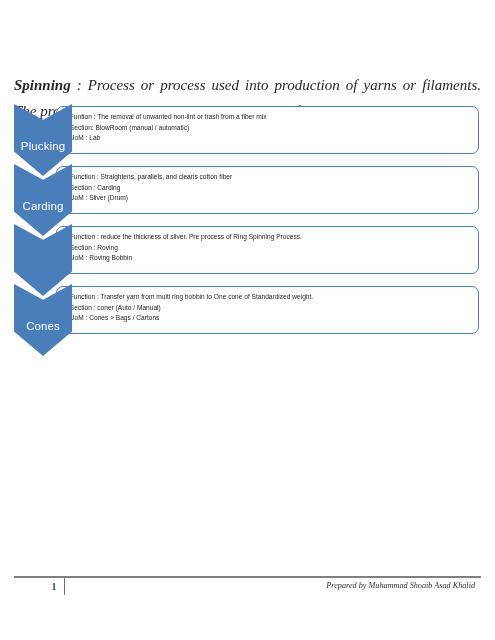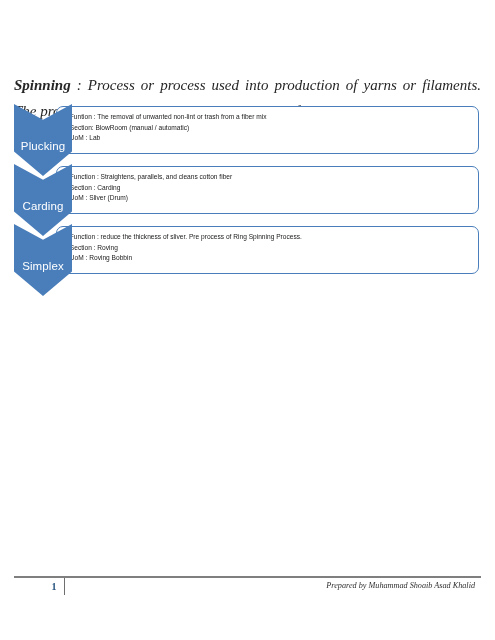--- a/index.html
+++ b/index.html
@@ -222,26 +222,36 @@
         <div class="box">
           <ul class="bullets">
             <li>Function : Straightens, parallels, and cleans cotton fiber</li>
             <li>Section : Carding</li>
             <li>UoM : Sliver (Drum)</li>
           </ul>
         </div>
       </div>
       <div class="row">
         <div class="chevron"></div>
-        <div class="chevron-label">Simplex</div>
         <div class="box">
           <ul class="bullets">
             <li>Function : reduce the thickness of sliver. Pre process of Ring Spinning Process.</li>
             <li>Section : Roving</li>
             <li>UoM : Roving Bobbin</li>
+          </ul>
+        </div>
+      </div>
+      <div class="row">
+        <div class="chevron"></div>
+        <div class="chevron-label">Cones</div>
+        <div class="box">
+          <ul class="bullets">
+            <li>Function : Transfer yarn from multi ring bobbin to One cone of Standardized weight.</li>
+            <li>Section : coner (Auto / Manual)</li>
+            <li>UoM : Cones &gt; Bags / Cartons</li>
           </ul>
         </div>
       </div>
     </div>
 
   <div class="footer">
     <div class="footer-rule"></div>
     <div class="page-number">1</div>
     <div class="page-number-tick"></div>
     <div class="footer-credit">Prepared by Muhammad Shoaib Asad Khalid</div>

